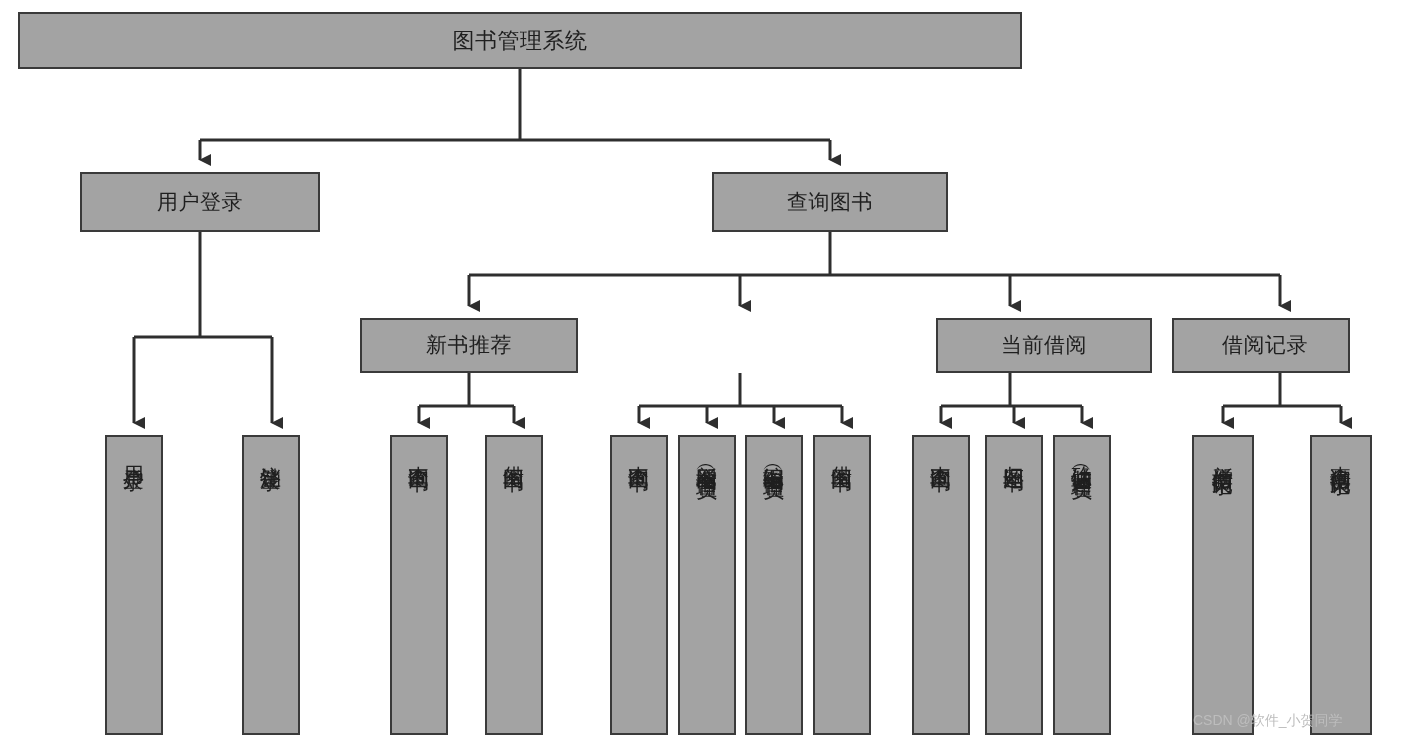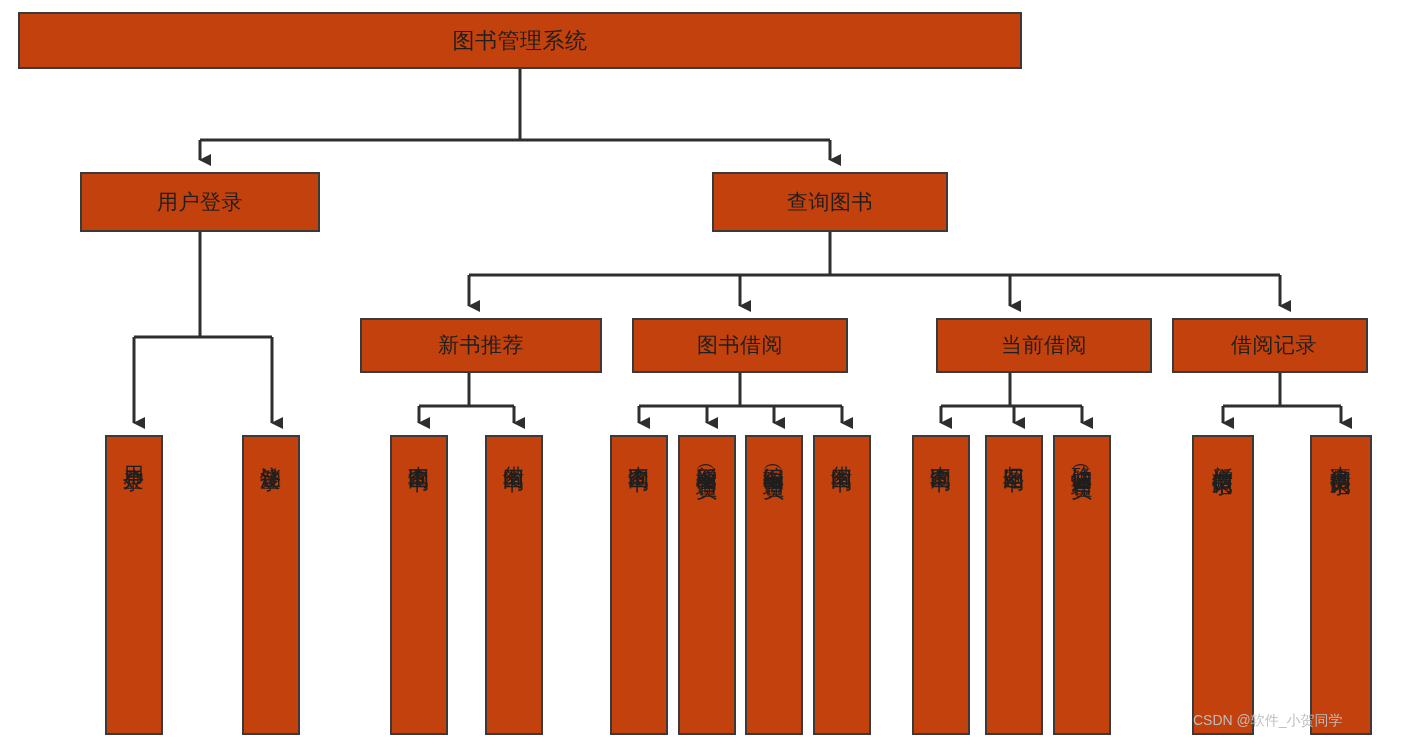--- a/index.html
+++ b/index.html
@@ -21,21 +21,21 @@
   #diagram-svg {
     position: absolute;
     left: 0;
     top: 0;
     width: 1405px;
     height: 747px;
   }
   .node-box {
     position: absolute;
     box-sizing: border-box;
-    background: #c2410c;
+    background: #a3a3a3;
     border: 2px solid #3a3a3a;
     display: flex;
     align-items: center;
     justify-content: center;
     overflow: hidden;
   }
   .node-label {
     color: #1f1f1f;
     font-family: "Liberation Sans", "DejaVu Sans", sans-serif;
     letter-spacing: 0.5px;
@@ -128,30 +128,27 @@
     <span class="node-label">图书管理系统</span>
   </div>
 
   <div class="node-box horiz" style="left:80px; top:172px; width:240px; height:60px;">
     <span class="node-label">用户登录</span>
   </div>
   <div class="node-box horiz" style="left:712px; top:172px; width:236px; height:60px;">
     <span class="node-label">查询图书</span>
   </div>
 
-  <div class="node-box horiz" style="left:360px; top:318px; width:242px; height:55px;">
+  <div class="node-box horiz" style="left:360px; top:318px; width:218px; height:55px;">
     <span class="node-label">新书推荐</span>
-  </div>
-  <div class="node-box horiz" style="left:632px; top:318px; width:216px; height:55px;">
-    <span class="node-label">图书借阅</span>
   </div>
   <div class="node-box horiz" style="left:936px; top:318px; width:216px; height:55px;">
     <span class="node-label">当前借阅</span>
   </div>
-  <div class="node-box horiz" style="left:1172px; top:318px; width:196px; height:55px;padding-left:8px;">
+  <div class="node-box horiz" style="left:1172px; top:318px; width:178px; height:55px;padding-left:8px;">
     <span class="node-label">借阅记录</span>
   </div>
 
   <div class="node-box vert" style="left:105px; top:435px; width:58px; height:300px;">
     <span class="node-label">用户登录</span>
   </div>
   <div class="node-box vert" style="left:242px; top:435px; width:58px; height:300px;">
     <span class="node-label">注销登录</span>
   </div>
   <div class="node-box vert" style="left:390px; top:435px; width:58px; height:300px;">

